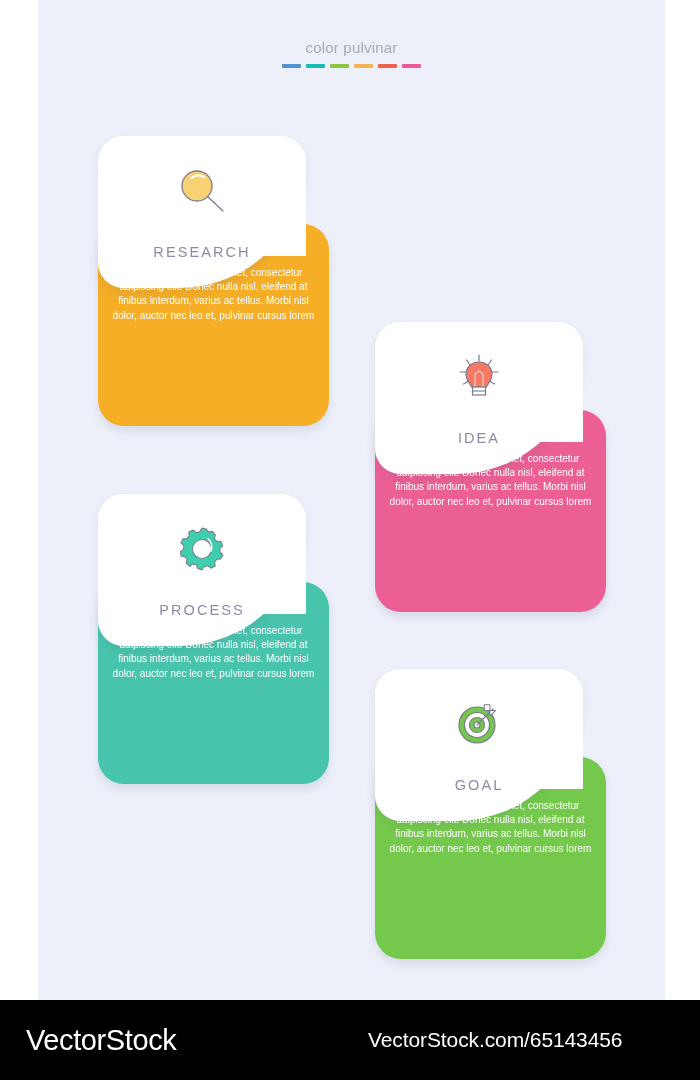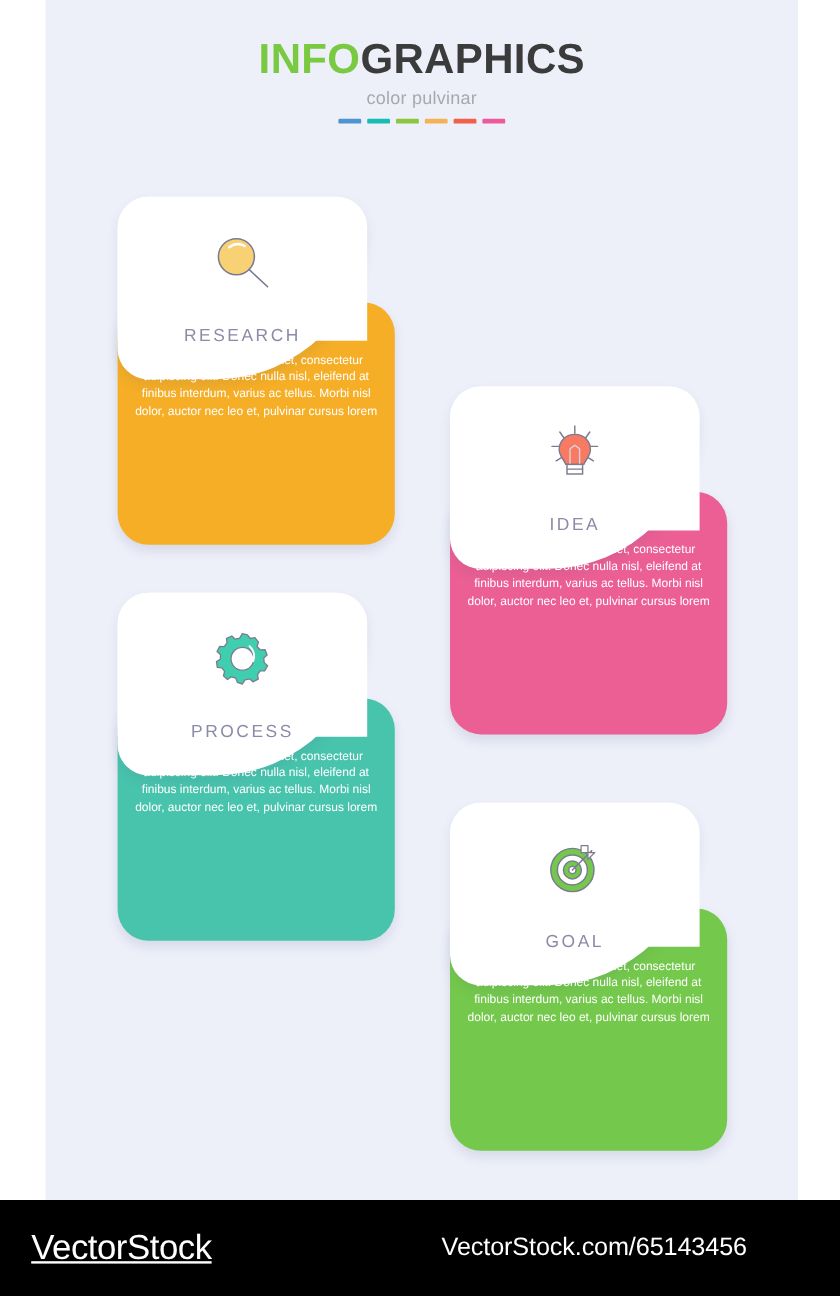--- a/index.html
+++ b/index.html
@@ -156,51 +156,49 @@
     background: #000000;
     display: flex;
     align-items: center;
   }
   .brand {
     position: absolute;
     left: 26px;
     color: #ffffff;
     font-size: 29px;
     letter-spacing: -0.4px;
-    text-decoration: underline;
   }
   .footer-url {
     position: absolute;
     left: 368px;
     color: #ffffff;
     font-size: 21px;
     letter-spacing: -0.1px;
   }
 </style>
 </head>
 <body style="background: rgb(255, 255, 255);">
 
 <div id="page">
 
   <div class="artboard" style="background: rgb(237, 240, 249);">
 
     <div class="header">
-      <div class="title"><span class="t-green">INFO</span><span class="t-dark">GRAPHICS</span></div>
       <div class="subtitle">color pulvinar</div>
       <div class="dashrow">
         <span class="dash" style="background: rgb(79, 147, 209);"></span>
         <span class="dash" style="background: rgb(23, 188, 180);"></span>
         <span class="dash" style="background: rgb(140, 198, 62);"></span>
         <span class="dash" style="background: rgb(245, 178, 85);"></span>
         <span class="dash" style="background: rgb(241, 96, 75);"></span>
         <span class="dash" style="background: rgb(237, 90, 155);"></span>
       </div>
     </div>
 
-    <div class="card card-left" style="top:164px;">
+    <div class="card card-left" style="top:136px;">
       <div class="panel" style="background: rgb(246, 174, 38);"></div>
       <div class="sheet"></div>
       <div class="sheet-cap"></div>
       <div class="icon-wrap">
         <svg width="50" height="46" viewBox="0 0 50 46">
           <circle cx="20" cy="18" r="15" fill="#f9d175" stroke="#7b7b90" stroke-width="1.3"></circle>
           <path d="M14 10 A12 12 0 0 1 27 9" fill="none" stroke="#ffffff" stroke-width="2" stroke-linecap="round"></path>
           <line x1="30.5" y1="28.5" x2="46" y2="43" stroke="#7b7b90" stroke-width="1.3" stroke-linecap="round"></line>
         </svg>
       </div>

